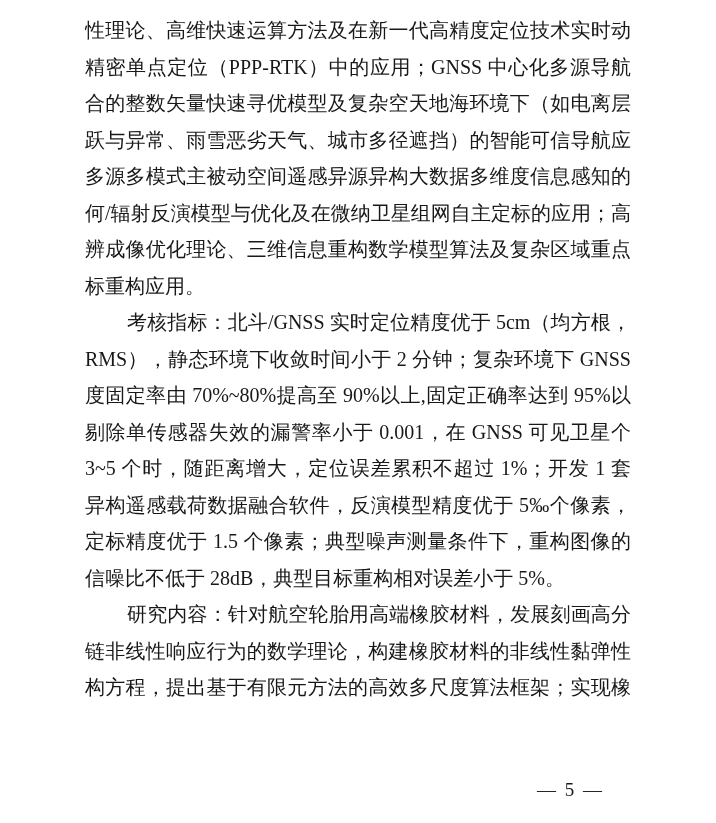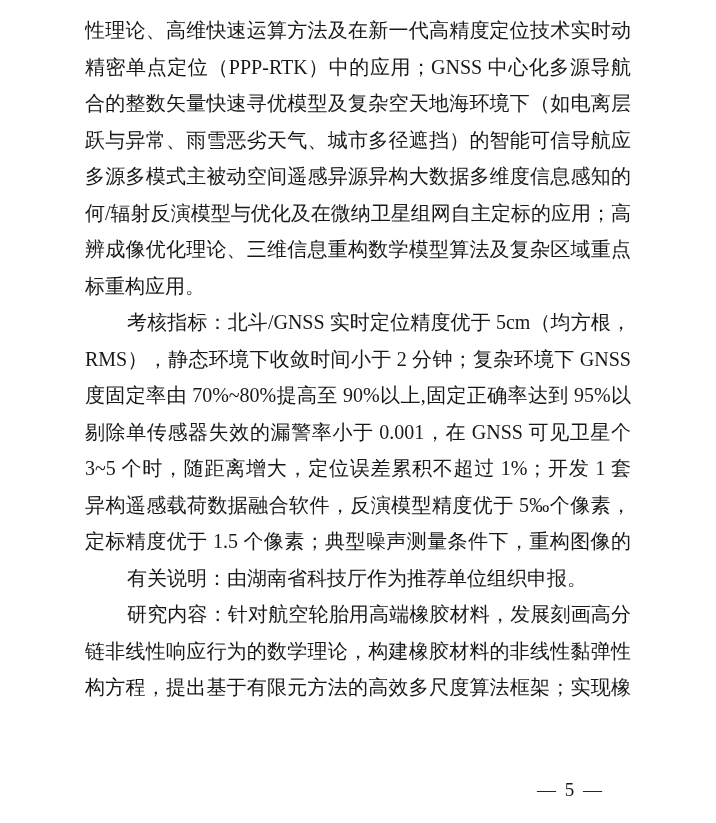--- a/index.html
+++ b/index.html
@@ -62,19 +62,19 @@
       <div class="line">何/辐射反演模型与优化及在微纳卫星组网自主定标的应用；高分</div>
       <div class="line">辨成像优化理论、三维信息重构数学模型算法及复杂区域重点目</div>
       <div class="line last">标重构应用。</div>
       <div class="line indent">考核指标：北斗/GNSS 实时定位精度优于 5cm（均方根，</div>
       <div class="line">RMS），静态环境下收敛时间小于 2 分钟；复杂环境下 GNSS 模糊</div>
       <div class="line">度固定率由 70%~80%提高至 90%以上,固定正确率达到 95%以上;</div>
       <div class="line">剔除单传感器失效的漏警率小于 0.001，在 GNSS 可见卫星个数为</div>
       <div class="line">3~5 个时，随距离增大，定位误差累积不超过 1%；开发 1 套异源</div>
       <div class="line">异构遥感载荷数据融合软件，反演模型精度优于 5‰个像素，自主</div>
       <div class="line">定标精度优于 1.5 个像素；典型噪声测量条件下，重构图像的峰值</div>
-      <div class="line indent last">有关说明：由湖南省科技厅作为推荐单位组织申报。</div>
+      <div class="line last">信噪比不低于 28dB，典型目标重构相对误差小于 5%。</div>
       <div class="line indent">研究内容：针对航空轮胎用高端橡胶材料，发展刻画高分子</div>
       <div class="line">链非线性响应行为的数学理论，构建橡胶材料的非线性黏弹性本</div>
       <div class="line">构方程，提出基于有限元方法的高效多尺度算法框架；实现橡胶</div>
     </div>
   <div class="footer">— 5 —</div>
 </div>
 
 </body></html>

